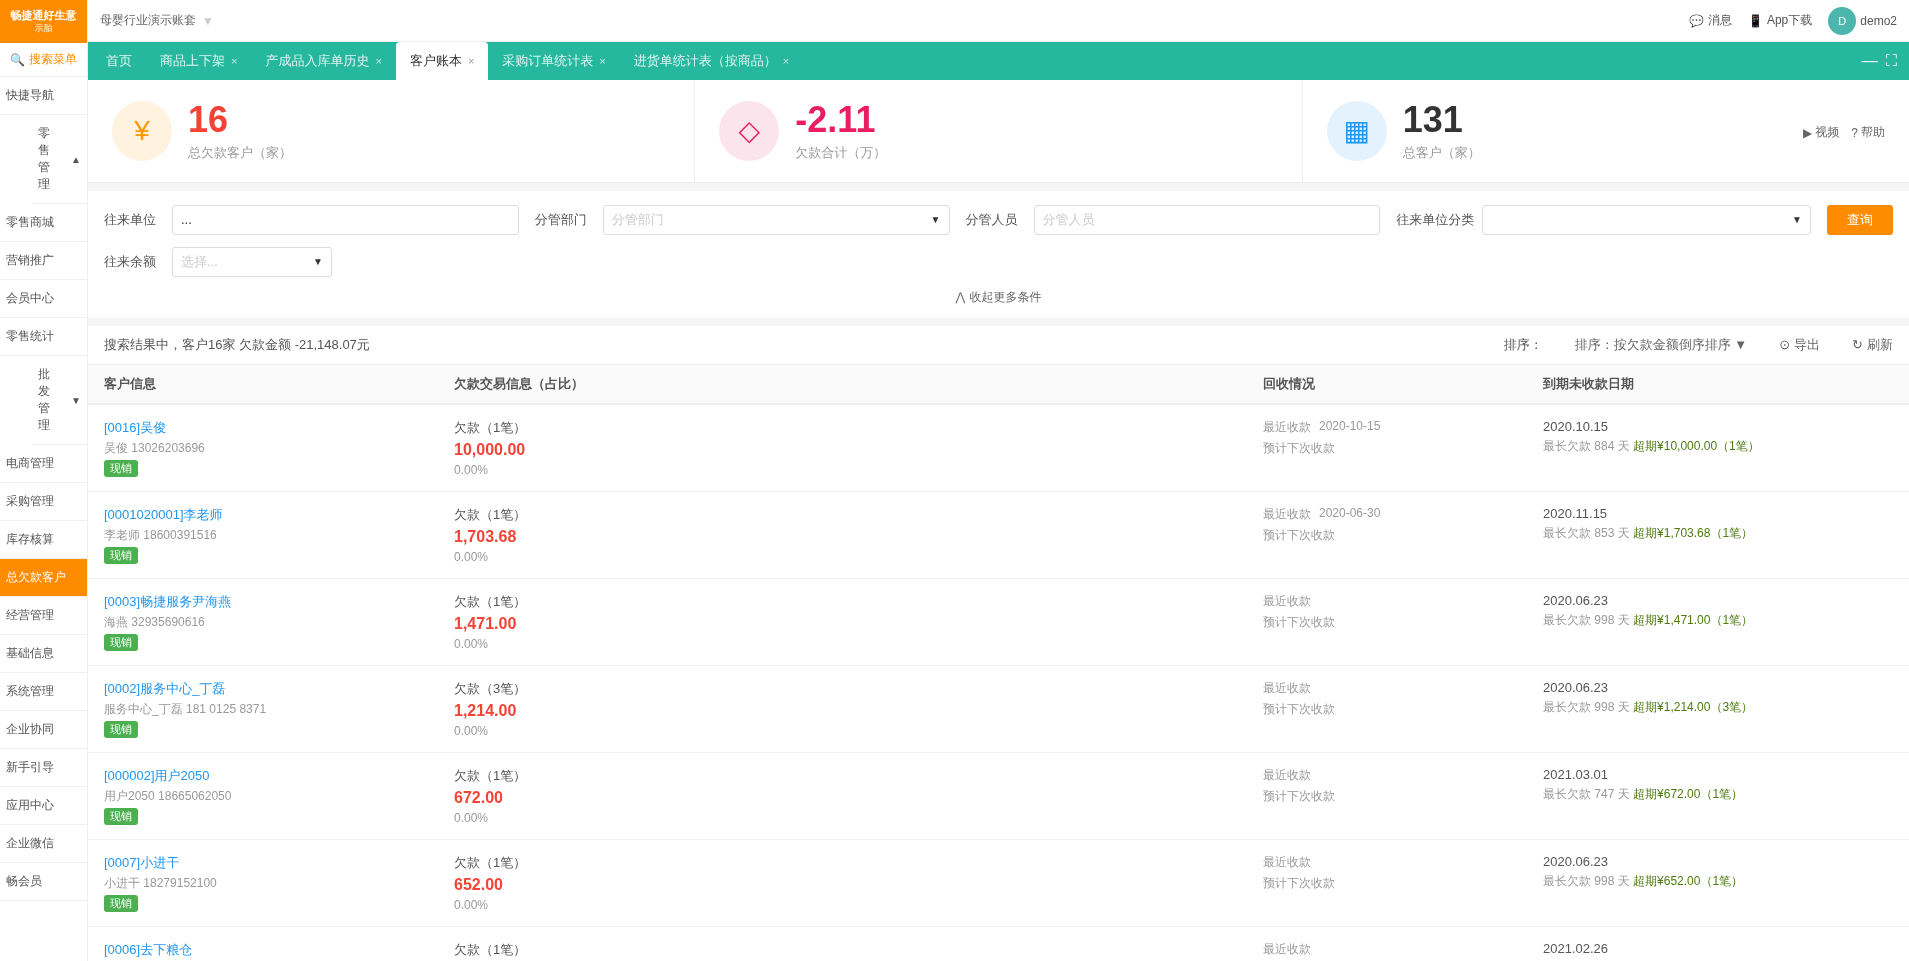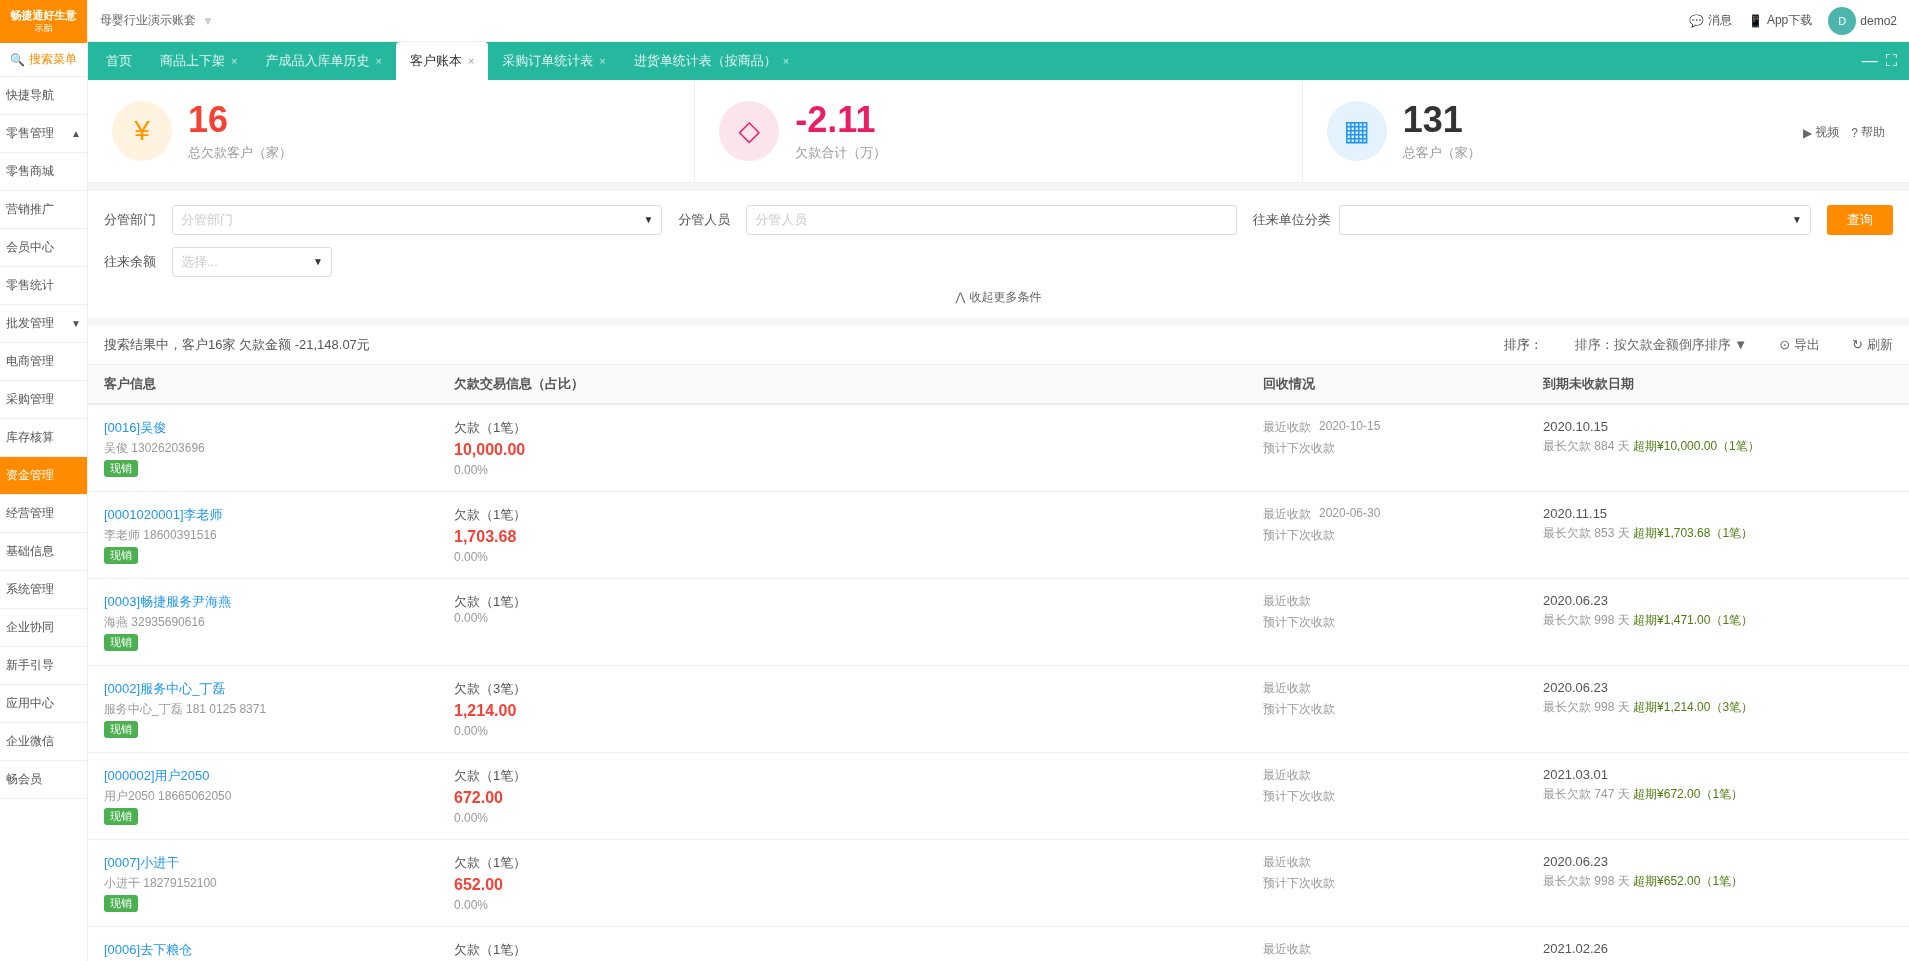--- a/index.html
+++ b/index.html
@@ -6,21 +6,21 @@
     body { font-family: "Microsoft YaHei", "PingFang SC", Arial, sans-serif; font-size: 13px; background: #f5f5f5; color: #333; overflow: hidden; height: 961px; display: flex; }
 
     
     .sidebar { width: 88px; background: #fff; display: flex; flex-direction: column; height: 100vh; border-right: 1px solid #eee; flex-shrink: 0; }
     .logo-area { background: #ff8c00; padding: 8px 6px; display: flex; flex-direction: column; align-items: center; cursor: pointer; }
     .logo-text { color: #fff; font-size: 11px; font-weight: bold; line-height: 1.3; text-align: center; }
     .logo-sub { color: #fff; font-size: 9px; }
     .sidebar-search { padding: 8px 6px; color: #ff8c00; font-size: 12px; cursor: pointer; border-bottom: 1px solid #f0f0f0; display: flex; align-items: center; justify-content: center; gap: 4px; }
     .sidebar-nav-item { padding: 10px 6px; font-size: 12px; color: #555; cursor: pointer; border-bottom: 1px solid #f0f0f0; }
     .sidebar-nav-item.active { background: #ff8c00; color: #fff; }
-    .sidebar-nav-item.with-arrow { display: flex; align-items: center; justify-content: center; gap: 17px; }
+    .sidebar-nav-item.with-arrow { display: flex; align-items: center; justify-content: center; gap: 17px; margin-left: 32px; }
 
     
     .main { flex: 1; display: flex; flex-direction: column; overflow: hidden; }
 
     
     .topbar { background: #fff; height: 42px; display: flex; align-items: center; justify-content: space-between; padding: 0 12px; border-bottom: 1px solid #eee; flex-shrink: 0; }
     .topbar-left { display: flex; align-items: center; gap: 6px; font-size: 12px; color: #666; }
     .topbar-right { display: flex; align-items: center; gap: 16px; font-size: 12px; color: #555; }
     .topbar-right-item { display: flex; align-items: center; gap: 4px; cursor: pointer; }
     .avatar { width: 28px; height: 28px; border-radius: 50%; background: #4db6ac; display: flex; align-items: center; justify-content: center; color: #fff; font-size: 11px; }
@@ -117,21 +117,21 @@
   <div class="sidebar-nav-item"><span>营销推广</span></div>
   <div class="sidebar-nav-item"><span>会员中心</span></div>
   <div class="sidebar-nav-item"><span>零售统计</span></div>
   <div class="sidebar-nav-item with-arrow">
     <span>批发管理</span>
     <span class="chevron">▼</span>
   </div>
   <div class="sidebar-nav-item"><span>电商管理</span></div>
   <div class="sidebar-nav-item"><span>采购管理</span></div>
   <div class="sidebar-nav-item"><span>库存核算</span></div>
-  <div class="sidebar-nav-item active"><span>资金管理</span></div>
+  <div class="sidebar-nav-item active"><span>总欠款客户</span></div>
   <div class="sidebar-nav-item"><span>经营管理</span></div>
   <div class="sidebar-nav-item"><span>基础信息</span></div>
   <div class="sidebar-nav-item"><span>系统管理</span></div>
   <div class="sidebar-nav-item"><span>企业协同</span></div>
   <div class="sidebar-nav-item"><span>新手引导</span></div>
   <div class="sidebar-nav-item"><span>应用中心</span></div>
   <div class="sidebar-nav-item"><span>企业微信</span></div>
   <div class="sidebar-nav-item"><span>畅会员</span></div>
 </div>
 
@@ -219,20 +219,26 @@
           <span>
             <span>?</span>
             <span>帮助</span>
           </span>
         </div>
       </div>
     </div>
 
     <div class="filter-area">
       <div class="filter-row">
+        <div class="filter-field">
+          <span class="filter-label">往来单位</span>
+          <div class="filter-input">
+            <span>...</span>
+          </div>
+        </div>
         <div class="filter-field">
           <span class="filter-label">分管部门</span>
           <div class="filter-select">
             <span style="color:#ccc;">分管部门</span>
             <span class="chevron">▼</span>
           </div>
         </div>
         <div class="filter-field">
           <span class="filter-label">分管人员</span>
           <div class="filter-input">
@@ -346,20 +352,21 @@
     </div>
   </div>
           <div class="table-row">
     <div class="customer-info">
       <div class="customer-name">[0003]畅捷服务尹海燕</div>
       <div class="customer-phone">海燕  32935690616</div>
       <span class="customer-tag">现销</span>
     </div>
     <div class="debt-info">
       <div class="debt-count">欠款（1笔）</div>
+      <div class="debt-amount">1,471.00</div>
       <div class="debt-percent">0.00%</div>
     </div>
     <div class="return-info">
       <div class="return-last">
         <span>最近收款</span>
         <span></span>
       </div>
       <div class="return-next">预计下次收款</div>
     </div>
     <div class="overdue-info">

